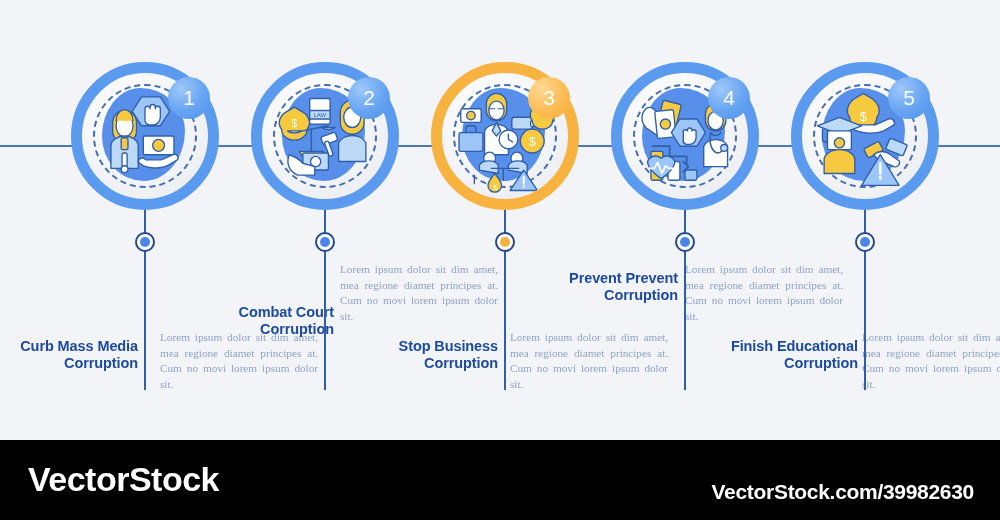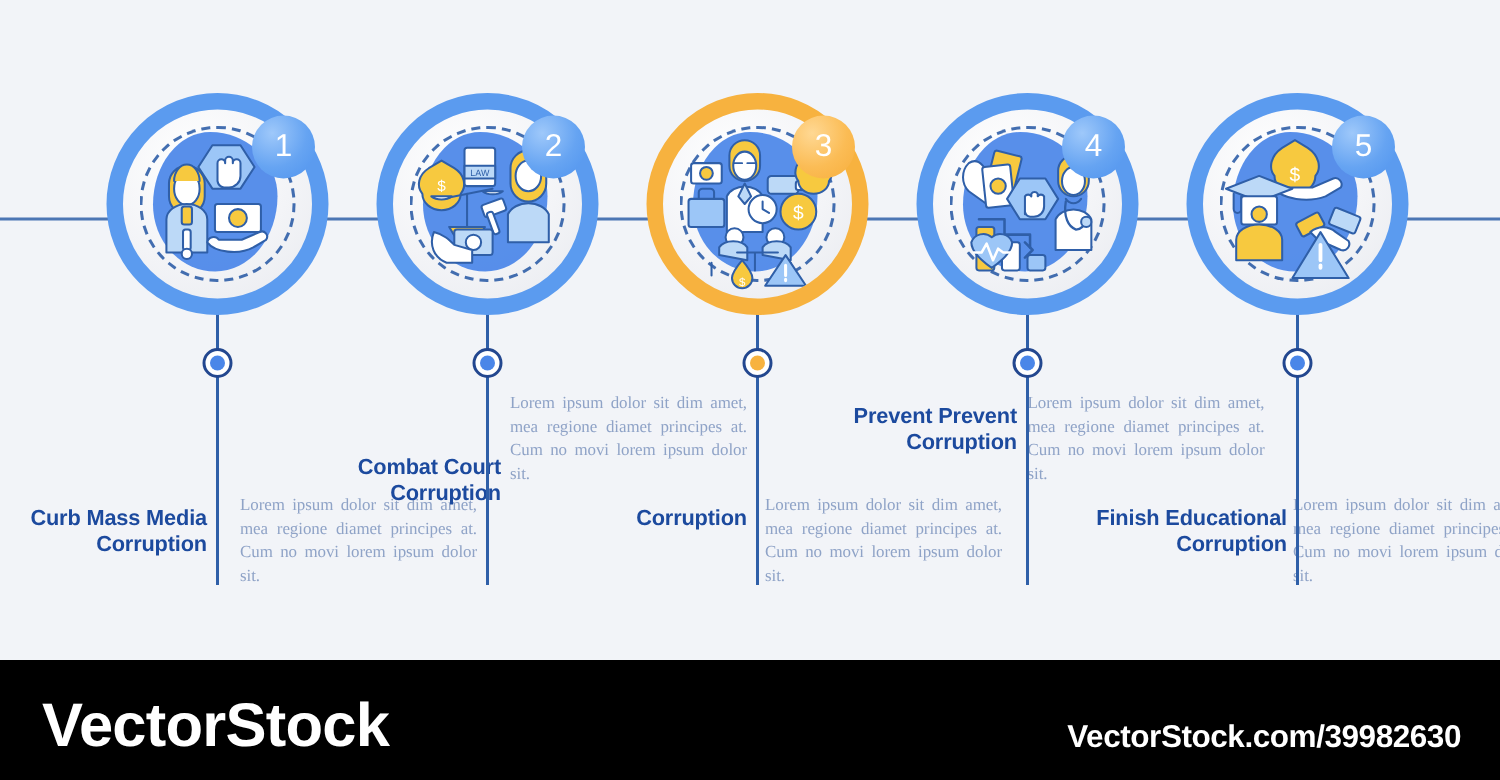--- a/index.html
+++ b/index.html
@@ -95,21 +95,21 @@
     letter-spacing:-.05px;
     font-family:Liberation Serif, serif;
   }
 
   
   .footer{
     position:absolute;left:0;top:440px;width:1000px;height:80px;background:#000000;
   }
   .wm-logo{
     position:absolute;left:28px;top:20px;
-    color:#ffffff;font-size:41px;font-weight:bold;letter-spacing:-.5px;
+    color:#ffffff;font-size:34px;font-weight:bold;letter-spacing:-.5px;
     font-family:"Liberation Sans", sans-serif;
   }
   .wm-url{
     position:absolute;right:26px;top:28px;
     color:#ffffff;font-size:21px;font-weight:bold;letter-spacing:-.3px;margin-top:12px;
   }
 </style>
 </head>
 <body>
 
@@ -244,20 +244,21 @@
             <path d="M96,122 L96,130 M96,133 L96,134" stroke="#ffffff" stroke-width="2.4"></path>
           </g>
         </svg>
       </div>
       <div class="badge active">3</div>
     </div>
     <div class="vline"></div>
     <div class="dot active"></div>
   </div>
   <div class="txt" style="left:340px;top:338px;">
+    <div class="title">Stop Business</div>
     <div class="title">Corruption</div>
   </div>
   <div class="txt body" style="left:510px;top:330px;">Lorem ipsum dolor sit dim amet, mea regione diamet principes at. Cum no movi lorem ipsum dolor sit.</div>
 
   <div class="step" style="left:585px;">
     <div class="ring">
       <div class="iconwrap">
         <div class="blob"></div>
         <div class="dashring"></div>
         <svg class="glyphs" viewBox="0 0 148 148">

